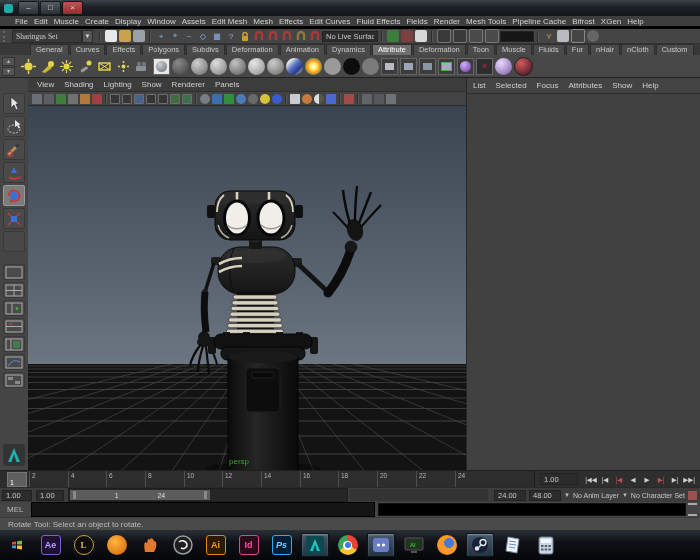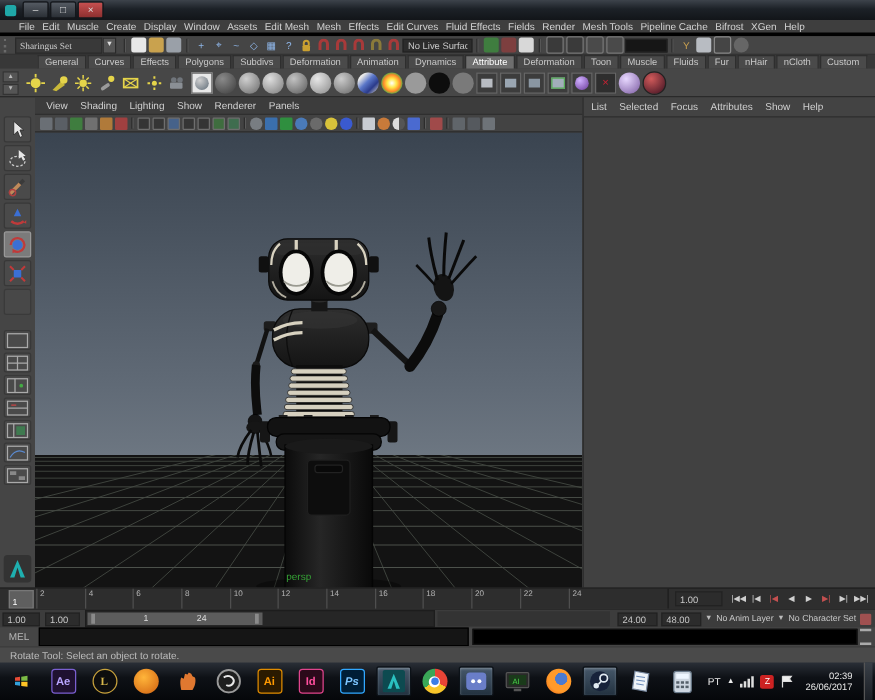--- a/index.html
+++ b/index.html
@@ -772,34 +772,15 @@
           <rect x="3" y="3" width="10" height="4" fill="#eef6ff"></rect>
           <rect x="3" y="9" width="2.5" height="2" fill="#55606a"></rect>
           <rect x="6.7" y="9" width="2.5" height="2" fill="#55606a"></rect>
           <rect x="10.4" y="9" width="2.5" height="2" fill="#55606a"></rect>
           <rect x="3" y="12.5" width="2.5" height="2" fill="#55606a"></rect>
           <rect x="6.7" y="12.5" width="2.5" height="2" fill="#55606a"></rect>
           <rect x="10.4" y="12.5" width="2.5" height="2" fill="#55606a"></rect>
         </svg>
     </div>
 
-    <div id="tray">
-      <span class="txt">PT</span>
-      <span class="txt" style="font-size:6px;">▲</span>
-      <span class="bars">
-          <i style="height:3px"></i>
-          <i style="height:5px"></i>
-          <i style="height:7px"></i>
-          <i style="height:9px"></i>
-        </span>
-      <span style="width:11px;height:11px;background:#c22;border-radius:2px;display:flex;align-items:center;justify-content:center;color:#fff;font-size:7px;">Z</span>
-      <svg width="11" height="11">
-          <path d="M2,1 V10 M2,1 h7 l-1.5,2 L9,5 H2" fill="#eee" stroke="#ddd" stroke-width="1"></path>
-        </svg>
-      <span id="clock">
-        <span>02:39</span><br>
-        <span>26/06/2017</span>
-      </span>
-      <span id="showdesk"></span>
-    </div>
   </div>
 
 </div>
 
 </body></html>

